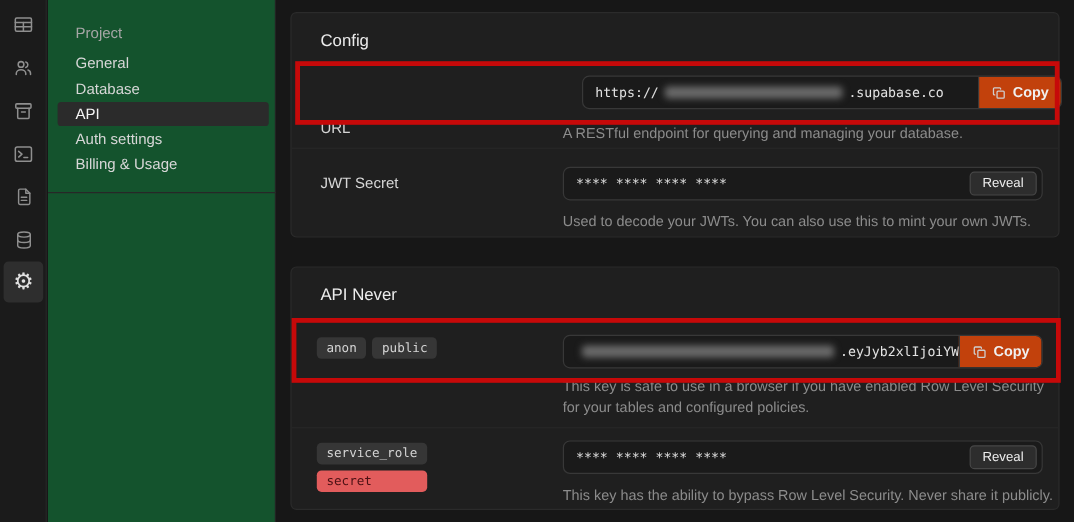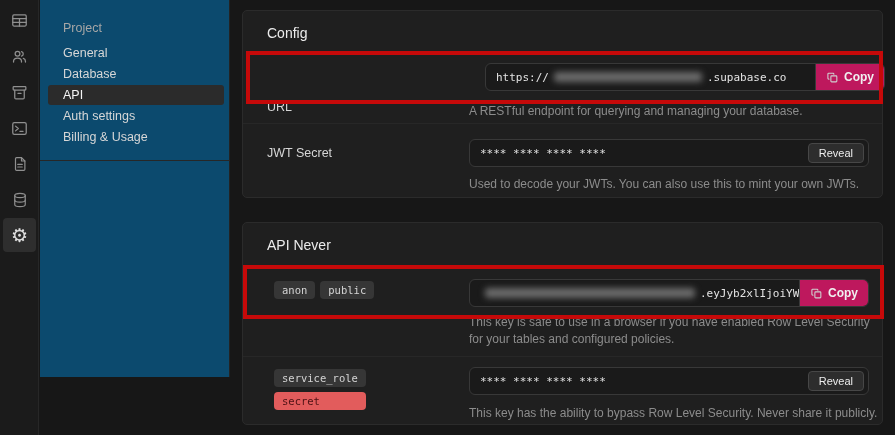--- a/index.html
+++ b/index.html
@@ -8,44 +8,44 @@
   .screen { position:relative; width:895px; height:435px; background:#171717; overflow:hidden; }
 
   
   .rail { position:absolute; left:0; top:0; width:39px; height:435px; background:#1b1b1b; border-right:1px solid #272727; }
   .rail-icon { position:absolute; left:0; width:39px; height:34px; display:flex; align-items:center; justify-content:center; color:#8f8f8f; cursor:pointer; }
   .rail-icon svg { display:block; }
   .rail-icon.active-bg { left:3px; width:33px; border-radius:4px; background:#2e2e2e; color:#e3e3e3; }
   .gear-glyph { font-family:"DejaVu Sans", sans-serif; font-size:19px; line-height:1; color:#e0e0e0; }
 
   
-  .sidebar { position:absolute; left:40px; top:0; width:190px; height:377px; background:#0c4a6e; border-right:1px solid #232323;text-decoration:underline; }
+  .sidebar { position:absolute; left:40px; top:0; width:190px; height:435px; background:#14532d; border-right:1px solid #232323;text-decoration:underline; }
   .sidebar-header { position:absolute; left:23px; top:21px; font-size:12.5px; color:#a6a6a6; }
   .side-item { position:absolute; left:8px; width:176px; height:20px; line-height:20px; padding-left:15px; font-size:12.5px; color:#d7d7d7; border-radius:3px; cursor:pointer; }
   .side-item.selected { background:#2b2b2b; color:#f5f5f5; }
   .sidebar-divider { position:absolute; left:0px; top:160px; width:190px; height:1px; background:#272727; }
 
   
   .card { position:absolute; left:242px; width:641px; background:#1f1f1f; border:1px solid #2b2b2b; border-radius:5px; }
   .card-title { position:absolute; left:24px; top:14px; font-size:14px; font-weight:500; color:#ececec; }
   .row-divider { position:absolute; left:0; width:100%; height:1px; background:#272727; }
   .field-label { position:absolute; left:24px; font-size:12.5px; color:#d6d6d6; }
   .helper { position:absolute; left:226px; width:410px; font-size:12px; line-height:17px; color:#8c8c8c; }
 
   
   .input-group { position:absolute; left:226px; width:400px; height:28px; display:flex; align-items:stretch; background:#1a1a1a; border:1px solid #383838; border-radius:6px; overflow:hidden; cursor:text; }
   .input-text { flex:1; display:flex; align-items:center; padding:0 10px; font-family:"DejaVu Sans Mono", monospace; font-size:11px; color:#e3e3e3; white-space:nowrap; overflow:hidden; }
-  .copy-seg { display:flex; align-items:center; gap:5px; padding:0 10px; background:#be185d; border-left:1px solid #3a3a3a; color:#f0f0f0; font-size:12px; font-weight:bold; cursor:pointer; flex:0 0 auto; }
+  .copy-seg { display:flex; align-items:center; gap:5px; padding:0 10px; background:#c2410c; border-left:1px solid #3a3a3a; color:#f0f0f0; font-size:12px; font-weight:bold; cursor:pointer; flex:0 0 auto; }
   .copy-seg svg { color:#cfcfcf; }
   .reveal-wrap { position:relative; flex:1; display:flex; align-items:center; }
   .reveal-btn { position:absolute; right:4px; top:50%; transform:translateY(-50%); padding:3px 10px; background:#2d2d2d; border:1px solid #474747; border-radius:4px; font-size:11px; font-weight:normal; color:#ededed; cursor:pointer; }
   .blur-blob { display:inline-block; height:10px; border-radius:3px; background:#6b6b6b; filter:blur(3px); margin:0 5px; flex:0 0 auto; }
 
   
-  .badges { position:absolute; left:21px; display:flex; gap:5px;margin-left:10px; }
+  .badges { position:absolute; left:21px; display:flex; gap:5px; }
   .badge { padding:3px 8px; border-radius:4px; background:#363636; color:#d4d4d4; font-family:"DejaVu Sans Mono", monospace; font-size:10.5px; }
   .badge.red { background:#e25c5c; color:#4c1114; }
 
   
   .anno { position:absolute; border:4px solid #c60909; pointer-events:none; z-index:50; }
 </style>
 </head>
 <body>
 
 <div class="screen">

